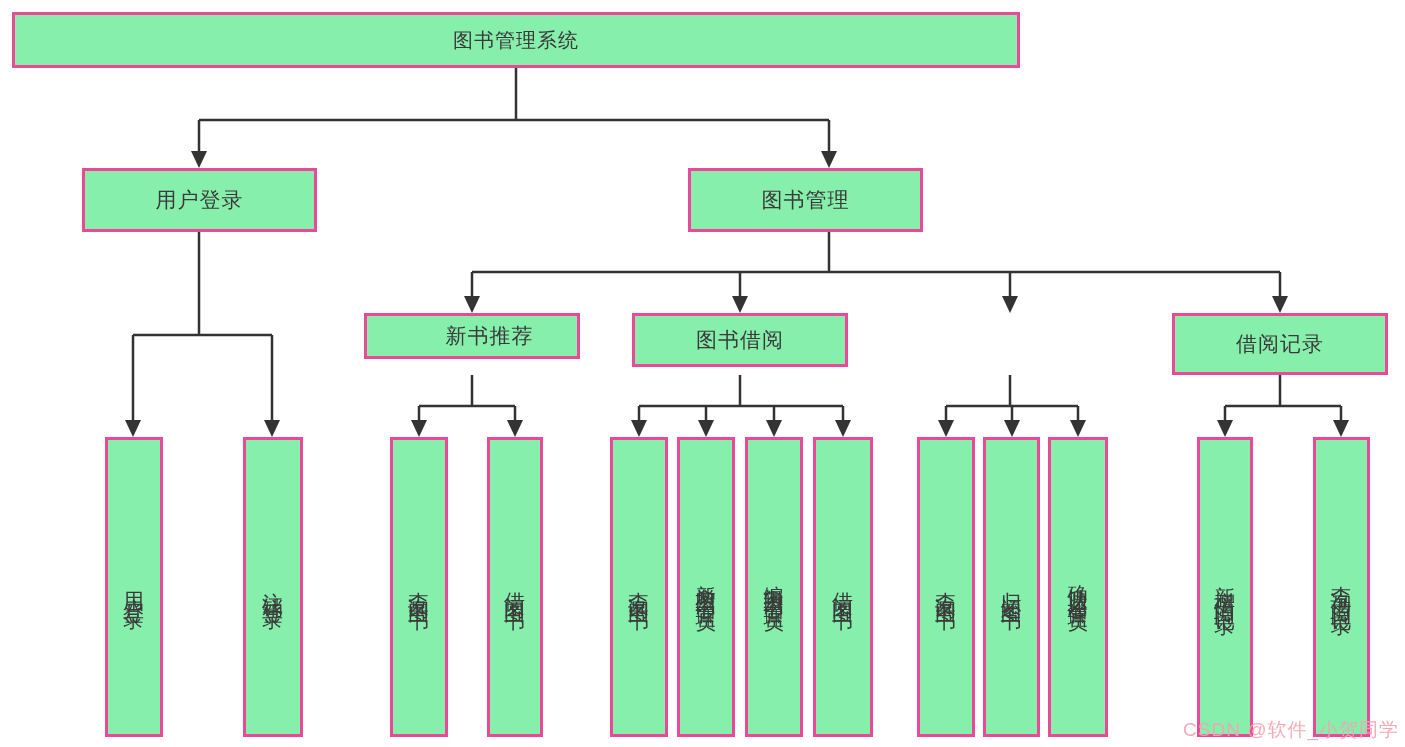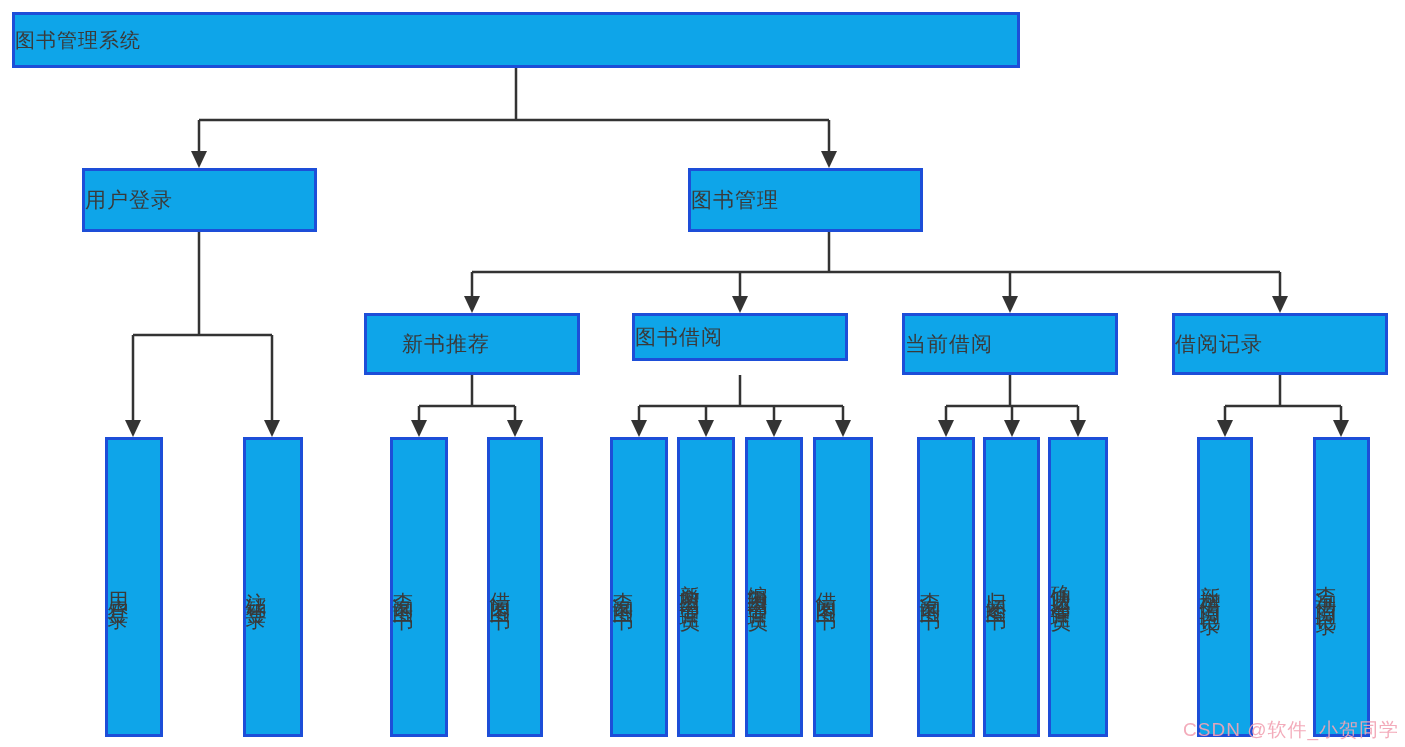--- a/index.html
+++ b/index.html
@@ -4,22 +4,22 @@
 <style>
   html,body{margin:0;padding:0;}
   body{
     width:1405px;height:747px;background:#ffffff;
     font-family:"Liberation Sans","DejaVu Sans",sans-serif;
     color:#333333;position:relative;overflow:hidden;
   }
   .canvas{position:absolute;left:0;top:0;width:1405px;height:747px;}
   svg.connectors{position:absolute;left:0;top:0;z-index:1;}
   .node{
-    position:absolute;box-sizing:border-box;background:#0ea5e9;
-    border:3px solid #1d4ed8;display:flex;align-items:center;
+    position:absolute;box-sizing:border-box;background:#86efac;
+    border:3px solid #ec4899;display:flex;align-items:center;justify-content:center;
     z-index:2;
   }
   .hlabel{font-size:21px;letter-spacing:1px;color:#3a3a3a;white-space:nowrap;}
   .root-label{font-size:20px;letter-spacing:1px;color:#3a3a3a;}
   .vtext{
     writing-mode:vertical-rl;text-orientation:mixed;
     font-size:21px;letter-spacing:6px;line-height:1;color:#3a3a3a;
   }
   .vtext.long{letter-spacing:4px;font-size:20px;}
   .watermark{
@@ -73,28 +73,25 @@
     <span class="root-label">图书管理系统</span>
   </div>
 
   <div class="node" style="left:82px;top:168px;width:235px;height:64px;">
     <span class="hlabel">用户登录</span>
   </div>
   <div class="node" style="left:688px;top:168px;width:235px;height:64px;">
     <span class="hlabel">图书管理</span>
   </div>
 
-  <div class="node" style="left:364px;top:313px;width:216px;height:62px;padding-left:35px;">
+  <div class="node" style="left:364px;top:313px;width:216px;height:46px;padding-left:35px;">
     <span class="hlabel">新书推荐</span>
   </div>
-  <div class="node" style="left:632px;top:313px;width:216px;height:48px;">
+  <div class="node" style="left:632px;top:313px;width:216px;height:54px;">
     <span class="hlabel">图书借阅</span>
-  </div>
-  <div class="node" style="left:902px;top:313px;width:216px;height:62px;">
-    <span class="hlabel">当前借阅</span>
   </div>
   <div class="node" style="left:1172px;top:313px;width:216px;height:62px;">
     <span class="hlabel">借阅记录</span>
   </div>
 
   <div class="node" style="left:105px;top:437px;width:58px;height:300px;">
     <span class="vtext">用户登录</span>
   </div>
   <div class="node" style="left:243px;top:437px;width:60px;height:300px;">
     <span class="vtext">注销登录</span>

